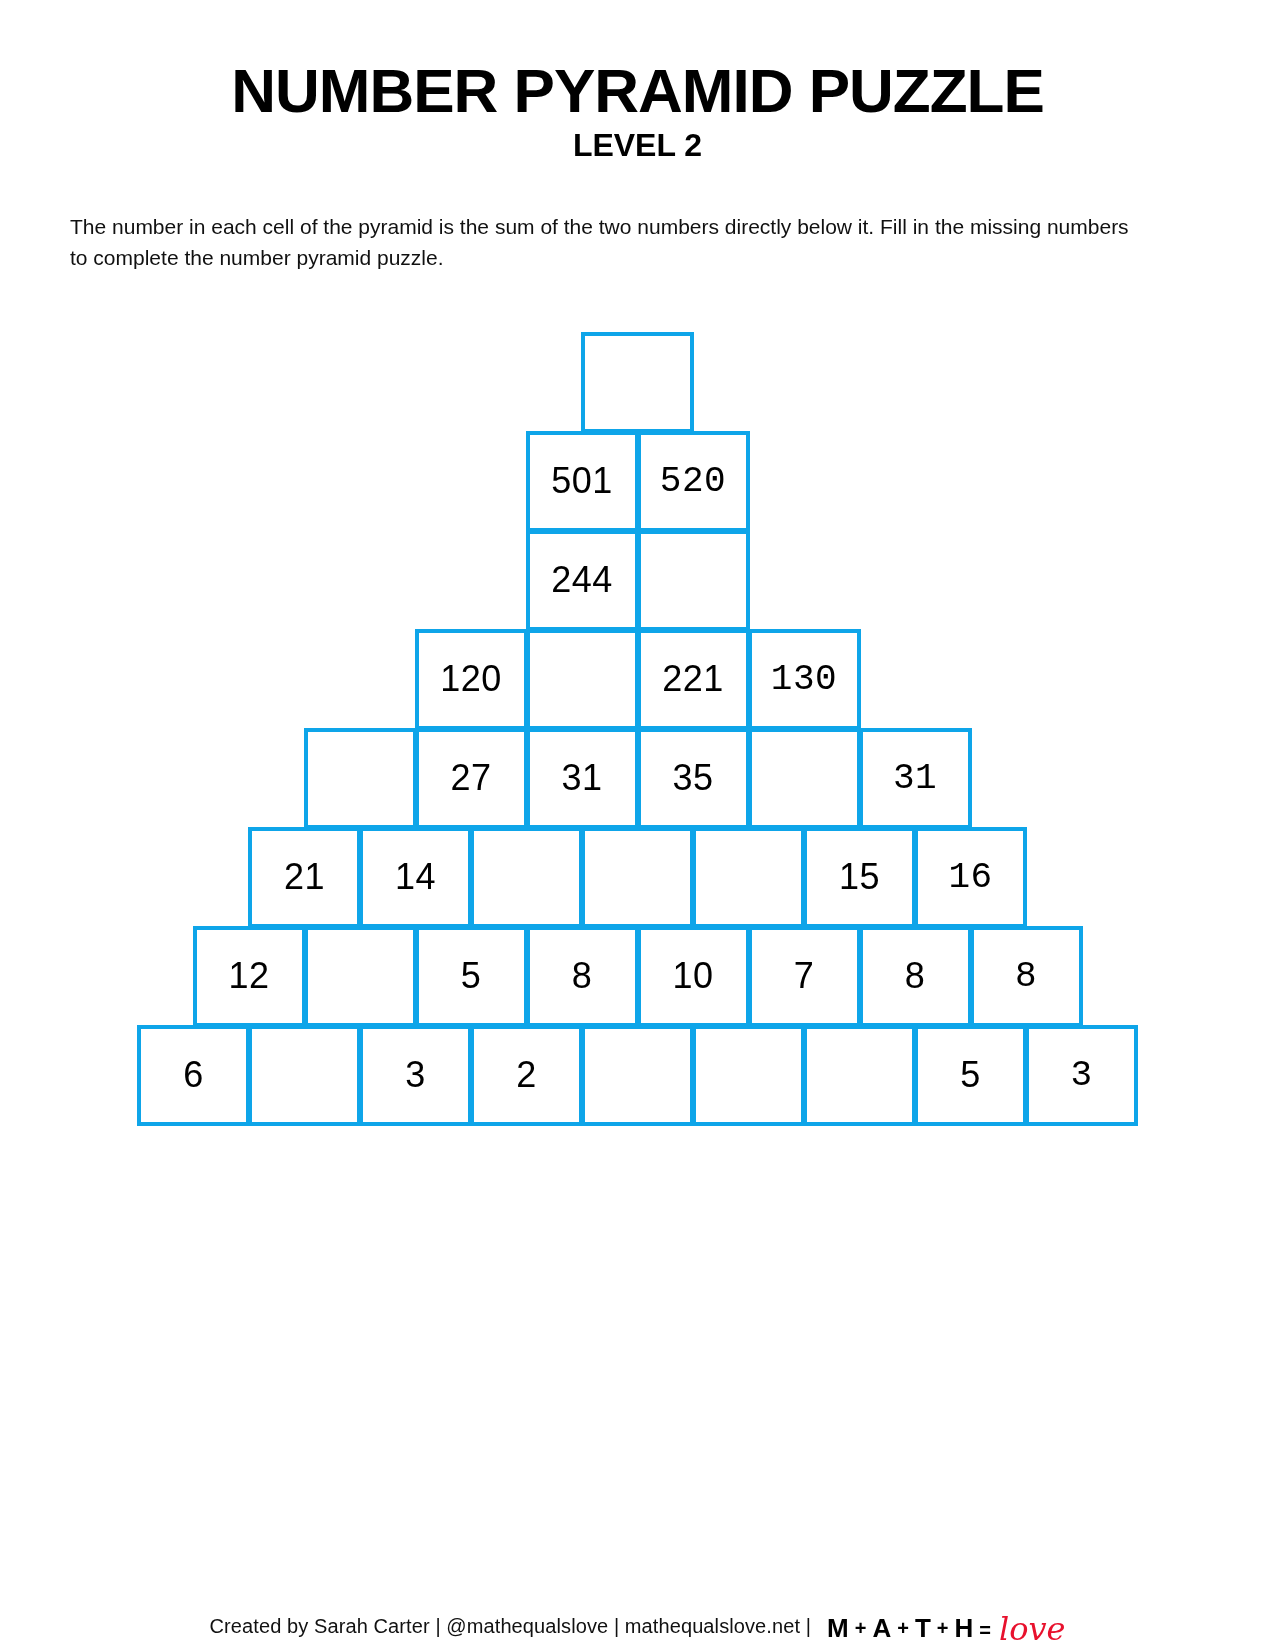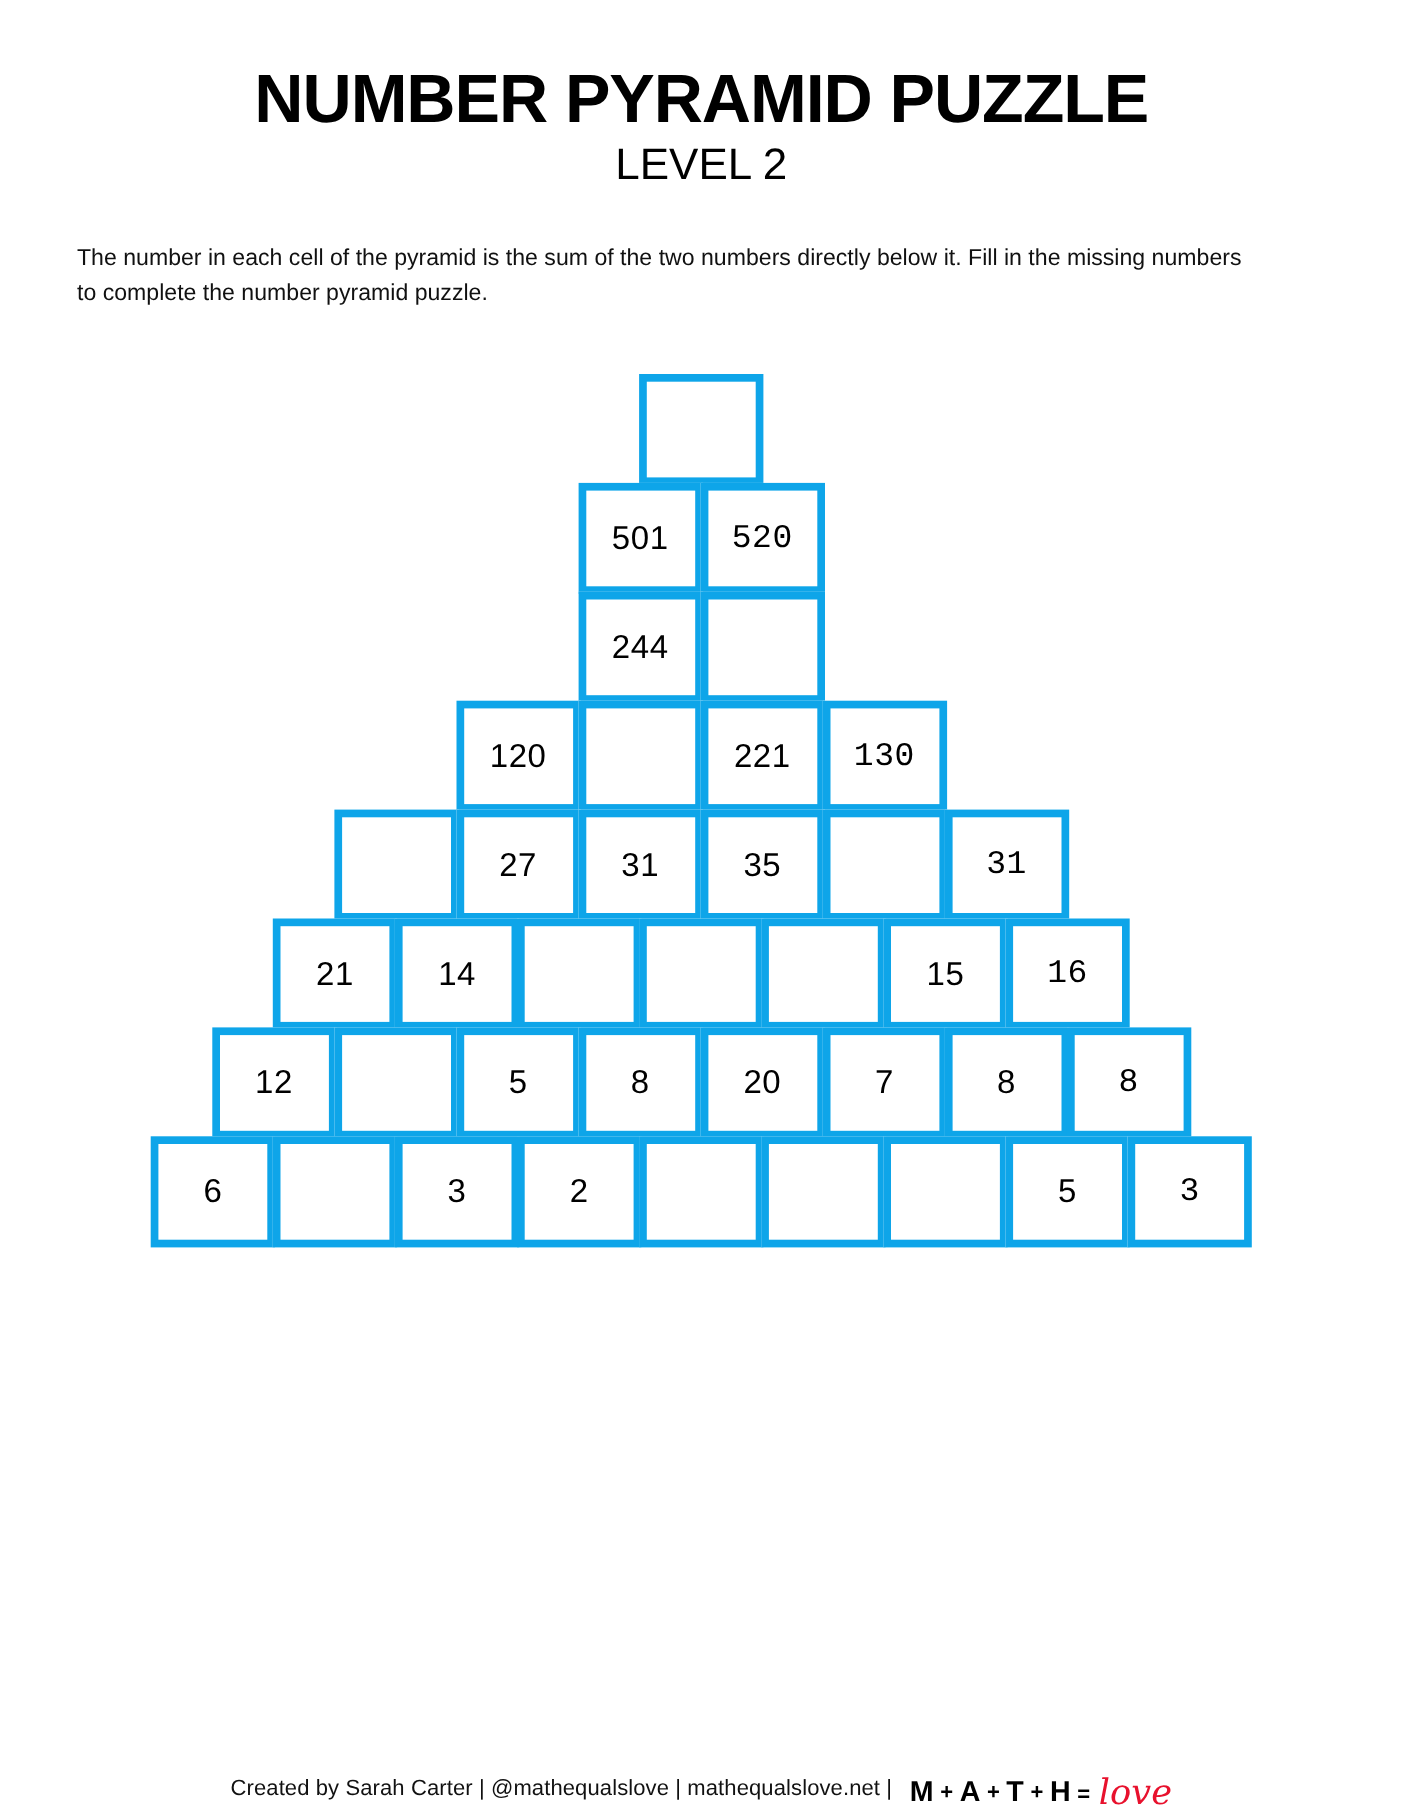--- a/index.html
+++ b/index.html
@@ -26,22 +26,22 @@
   .title {
     text-align: center;
     font-size: 62px;
     font-weight: bold;
     letter-spacing: -1px;
     margin: 58px 0 0 0;
     line-height: 1.05;
   }
   .subtitle {
     text-align: center;
-    font-size: 40px;
-    font-weight: normal;
+    font-size: 32px;
+    font-weight: bold;
     letter-spacing: 0px;
     margin: 6px 0 0 0;
     line-height: 1.05;
   }
 
   .instructions {
     margin: 48px 70px 16px 70px;
     font-size: 21px;
     line-height: 1.5;
     color: #111111;
@@ -57,26 +57,26 @@
   .prow {
     display: flex;
     justify-content: center;
   }
   .prow + .prow {
     margin-top: -2px;
   }
   .cell {
     width: 113px;
     height: 101px;
-    border: 7px solid #0ea5e9;
+    border: 4px solid #0ea5e9;
     box-sizing: border-box;
     display: flex;
     align-items: center;
     justify-content: center;
-    font-size: 30px;
+    font-size: 36px;
     font-weight: normal;
     background: #ffffff;
     margin-right: -2px;
     letter-spacing: 0.5px;
   }
   .cell:last-child {
     margin-right: 0;
     font-family: Liberation Mono, monospace;
   }
   .cell.empty {
@@ -178,21 +178,21 @@
       <div class="cell empty"></div>
       <div class="cell">15</div>
       <div class="cell">16</div>
     </div>
 
     <div class="prow">
       <div class="cell">12</div>
       <div class="cell empty"></div>
       <div class="cell">5</div>
       <div class="cell">8</div>
-      <div class="cell">20</div>
+      <div class="cell">10</div>
       <div class="cell">7</div>
       <div class="cell">8</div>
       <div class="cell">8</div>
     </div>
 
     <div class="prow">
       <div class="cell">6</div>
       <div class="cell empty"></div>
       <div class="cell">3</div>
       <div class="cell">2</div>

